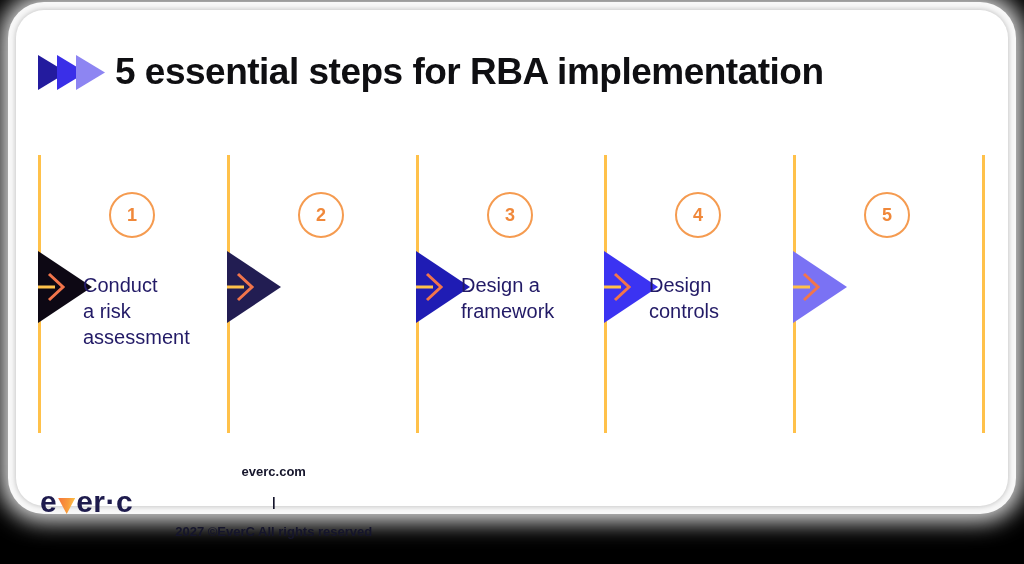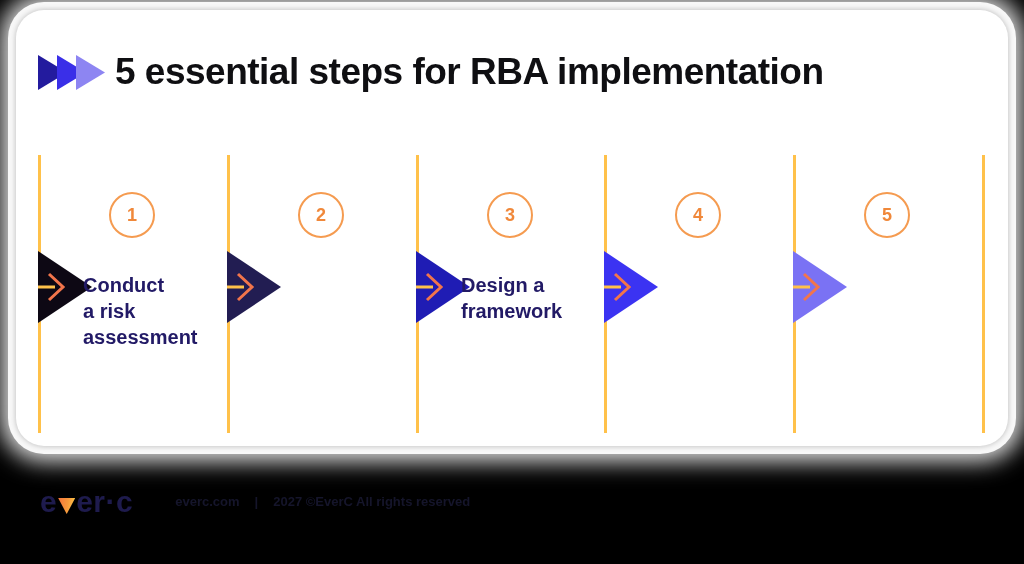--- a/index.html
+++ b/index.html
@@ -1,20 +1,20 @@
 <!DOCTYPE html>
 <html><head>
 <meta charset="utf-8">
 <style>
   * { margin: 0; padding: 0; box-sizing: border-box; }
   html, body { width: 1024px; height: 564px; overflow: hidden; }
   body { background: #000; font-family: "Liberation Sans", sans-serif; position: relative; }
 
   .card {
-    position: absolute; left: 16px; top: 10px; width: 992px; height: 436px;
+    position: absolute; left: 16px; top: 10px; width: 992px; height: 496px;
     background: #ffffff; border-radius: 28px;
     box-shadow: 0 0 6px rgba(0,0,0,.28),
                 0 0 0 8px rgba(255,255,255,.92),
                 0 0 22px 16px rgba(255,255,255,.85);
   }
 
   
   .chevron-group { position: absolute; left: 22px; top: 45px; width: 72px; height: 36px; }
   .chevron { position: absolute; top: 0; width: 29px; height: 35px;
              clip-path: polygon(0 0, 100% 50%, 0 100%); }
@@ -49,36 +49,36 @@
   }
 
   .tri {
     position: absolute; left: 0; top: 101px; width: 54px; height: 72px;
     clip-path: polygon(0 0, 100% 50%, 0 100%);
   }
   .tri svg { position: absolute; left: 0; top: 16px; }
 
   .step-label {
     position: absolute; left: 45px; top: 122px; width: 138px;
-    font-size: 20px; font-weight: bold; line-height: 26px;
+    font-size: 20px; font-weight: normal; line-height: 26px;
     color: #221A66; white-space: pre-line;
   }
 
   
   .footer { position: absolute; left: 24px; top: 474px; height: 36px;
             display: flex; align-items: center; }
   .logo { display: flex; align-items: flex-end;
           font-size: 30px; font-weight: bold; color: #1E1B4D; line-height: 30px;
           letter-spacing: 0.5px; }
   .logo-v { width: 17px; height: 16px; margin: 0 1px 3px 1px;
             background: linear-gradient(100deg, #F4743B 0%, #F89A3C 55%, #FFD04A 100%);
             clip-path: polygon(0 0, 100% 0, 50% 100%); }
   .footer-meta { display: flex; align-items: center; gap: 15px;
                  margin-left: 42px; margin-bottom: 2px;
-                 font-size: 13px; font-weight: bold; color: #15152B; }
+                 font-size: 13px; font-weight: bold; color: #15152B; flex-direction: column; }
 </style>
 </head>
 <body>
 
 <div class="card">
 
   <div class="chevron-group">
     <div class="chevron c1" style="background: rgb(35, 27, 158);"></div>
     <div class="chevron c2" style="background: rgb(58, 47, 232);"></div>
     <div class="chevron c3" style="background: rgb(141, 133, 242);"></div>
@@ -128,20 +128,22 @@
   </div>
 
   <div class="step s4">
     <div class="num-circle">4</div>
     <div class="tri" style="background: rgb(59, 51, 242);">
       <svg width="34" height="40" viewBox="0 0 34 40">
         <line x1="0" y1="20" x2="17" y2="20" stroke="#FFC14A" stroke-width="3"></line>
         <polyline points="11,7 25,20 11,33" fill="none" stroke="#F2754B" stroke-width="3"></polyline>
       </svg>
     </div>
+    <div class="step-label">Design
+controls</div>
   </div>
 
   <div class="step s5">
     <div class="num-circle">5</div>
     <div class="tri" style="background: rgb(122, 114, 244);">
       <svg width="34" height="40" viewBox="0 0 34 40">
         <line x1="0" y1="20" x2="17" y2="20" stroke="#FFC14A" stroke-width="3"></line>
         <polyline points="11,7 25,20 11,33" fill="none" stroke="#F2754B" stroke-width="3"></polyline>
       </svg>
     </div>

